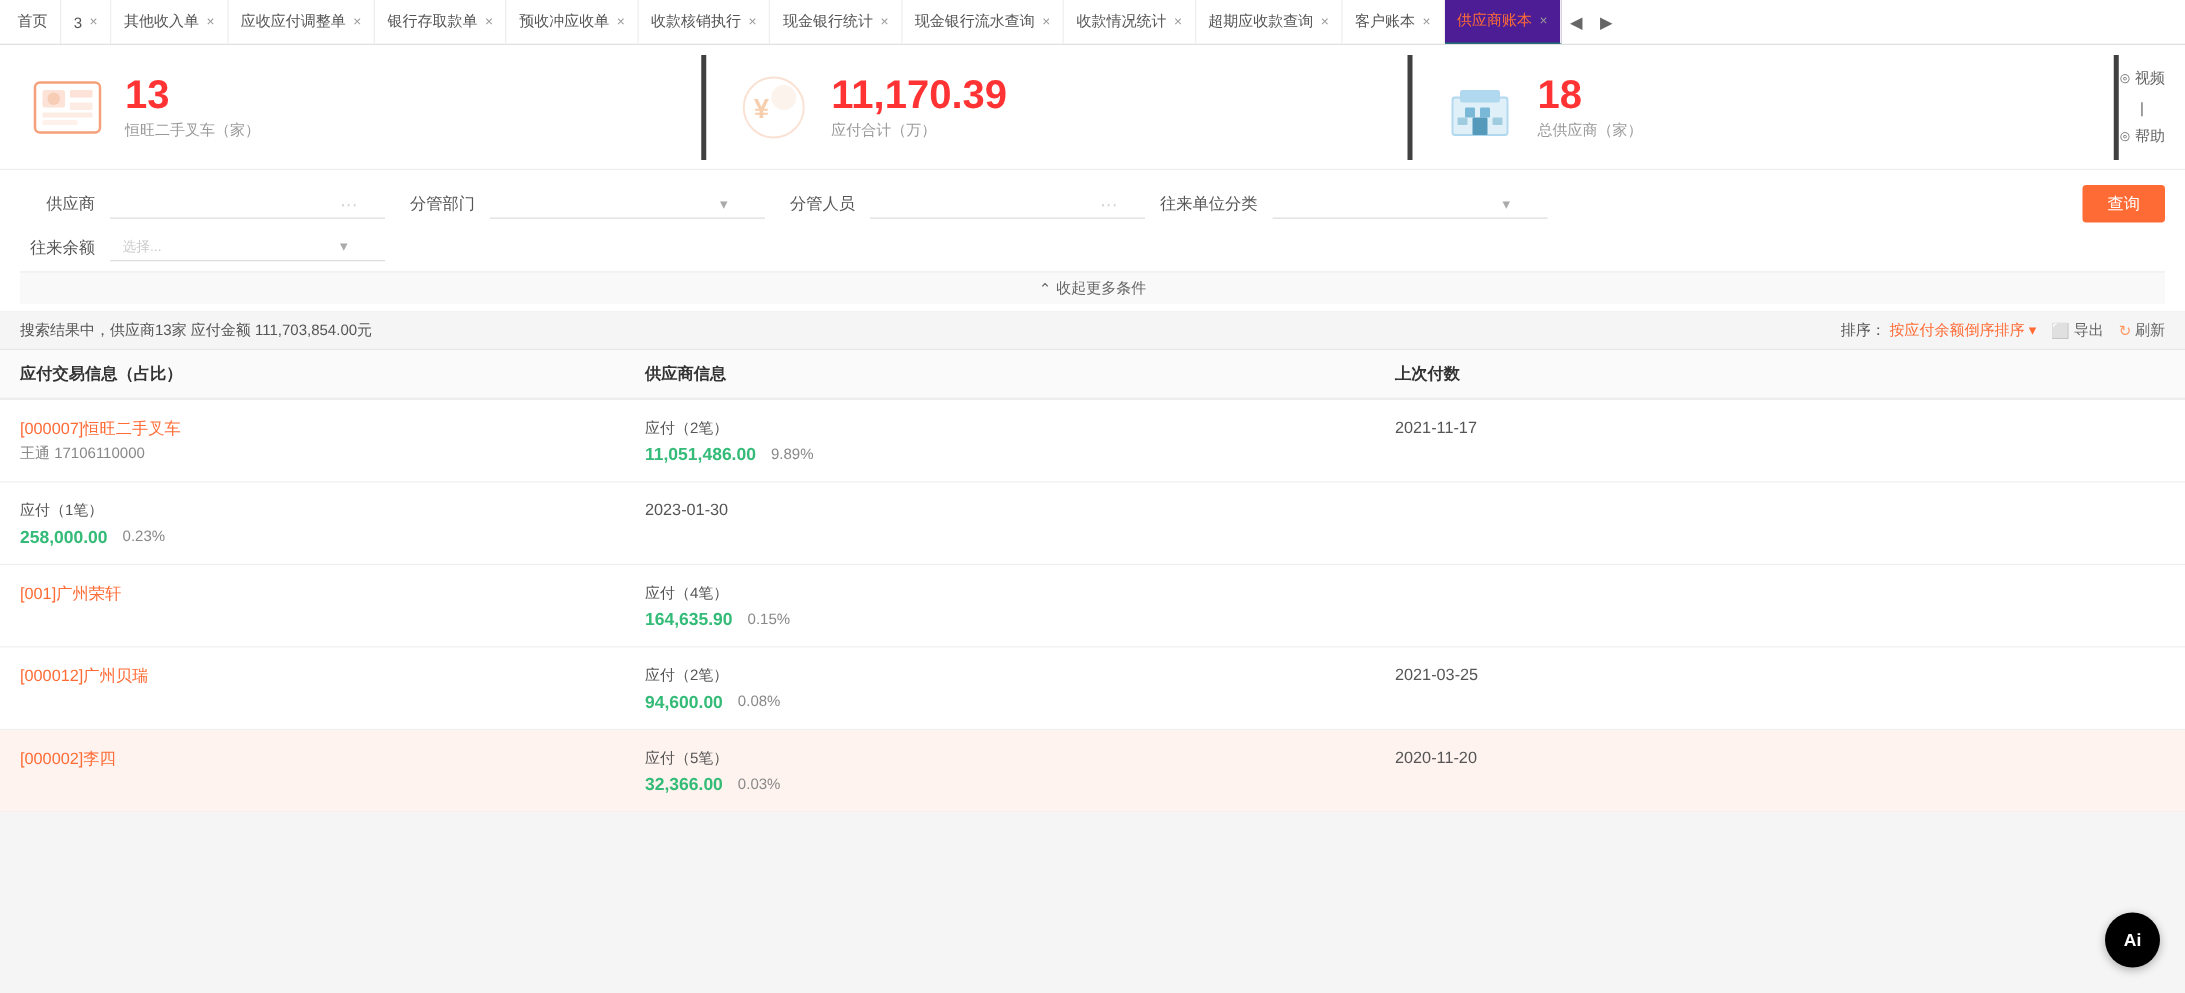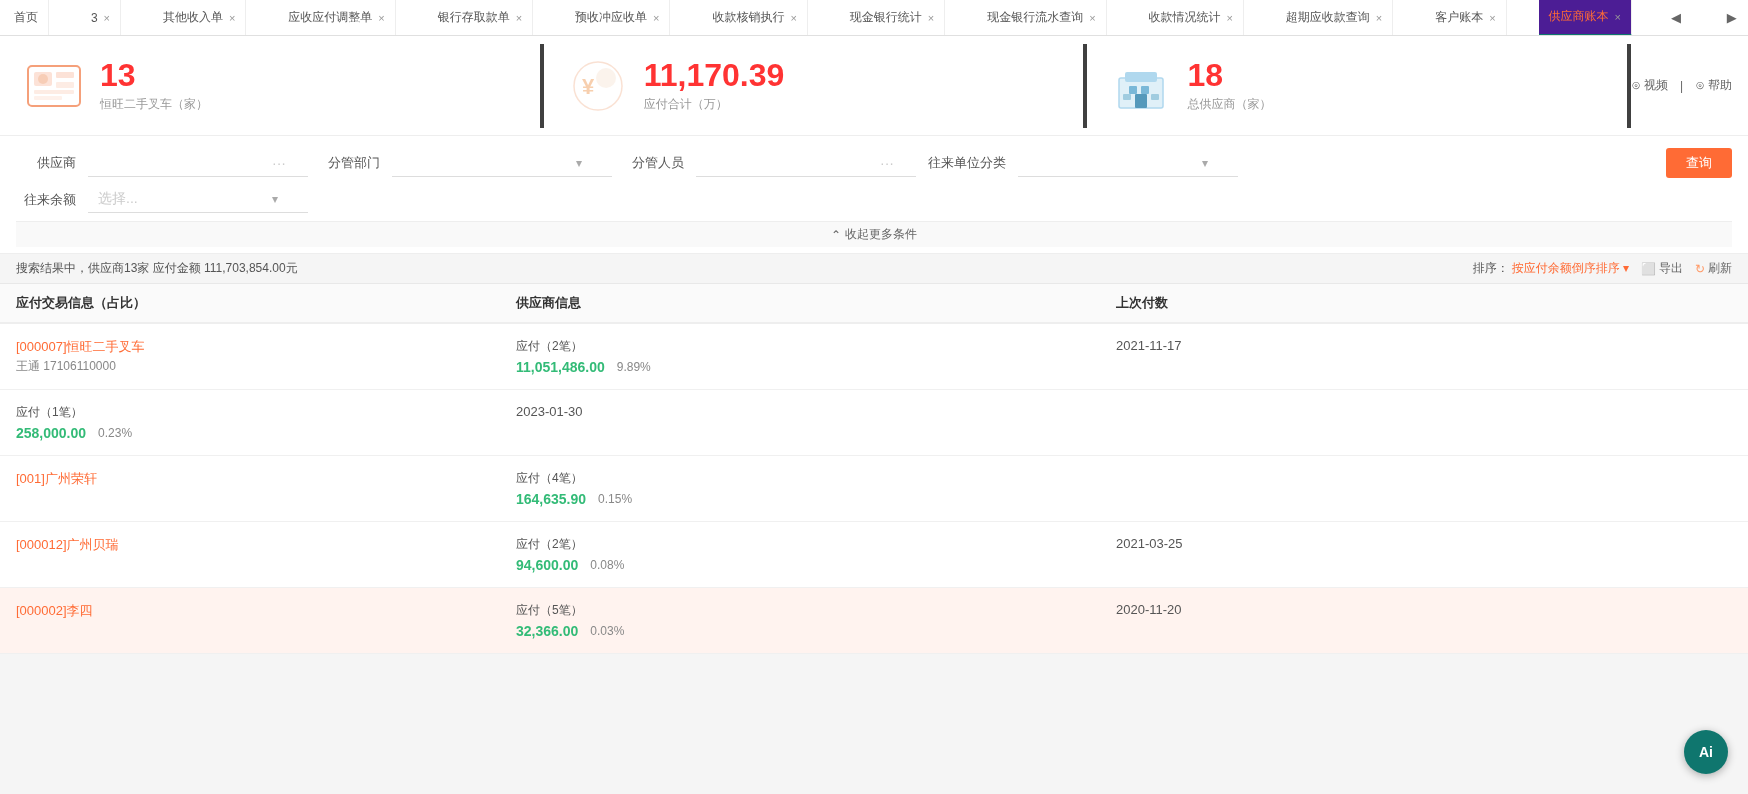--- a/index.html
+++ b/index.html
@@ -2,21 +2,21 @@
 <html><head>
   <meta charset="utf-8">
   <style>
     * { box-sizing: border-box; margin: 0; padding: 0; }
     body { font-family: "Microsoft YaHei", Arial, sans-serif; font-size: 13px; background: #f5f5f5; color: #333; width: 1748px; min-height: 794px; overflow-x: hidden; }
 
     
     .top-nav {
       display: flex; align-items: center; background: #fff;
       border-bottom: 1px solid #e0e0e0; height: 36px; padding: 0 4px;
-      overflow: hidden; white-space: nowrap; justify-content: space-between;
+      overflow: hidden; white-space: nowrap;
     }
     .nav-tab {
       display: inline-flex; align-items: center; padding: 0 10px; height: 36px;
       font-size: 12px; cursor: pointer; color: #555; border-right: 1px solid #eee;
       flex-shrink: 0;
     }
     .nav-tab.active { color: #ff6b35; border-bottom: 2px solid #0f766e; background: #4c1d95; }
     .nav-tab .close-x { margin-left: 6px; color: #999; font-size: 11px; cursor: pointer; }
     .nav-arrow { width: 24px; height: 36px; display: flex; align-items: center; justify-content: center; cursor: pointer; color: #666; flex-shrink: 0; }
 
@@ -27,32 +27,32 @@
     }
     .stat-block {
       display: flex; align-items: center; flex: 1; padding: 12px 24px;
       border-right: 4px solid #404040;
     }
     .stat-icon { width: 60px; height: 60px; margin-right: 16px; display: flex; align-items: center; justify-content: center; flex-shrink: 0; }
     .stat-icon svg { width: 56px; height: 56px; }
     .stat-info .big-num { font-size: 32px; font-weight: bold; color: #ff3333; line-height: 1.1; }
     .stat-info .label { font-size: 12px; color: #999; margin-top: 2px; }
     .stat-block:last-child { border-right: none; }
-    .help-links { font-size: 12px; color: #666; margin-left: auto; padding-right: 16px; display: flex; gap: 8px; align-items: center; white-space: nowrap; }
+    .help-links { font-size: 12px; color: #666; margin-left: auto; padding-right: 16px; display: flex; gap: 8px; align-items: center; white-space: nowrap; flex-direction: column; }
     .help-links span { cursor: pointer; color: #666; }
 
     
     .filter-area {
       background: #fff; padding: 12px 16px 6px; border-bottom: 1px solid #eee;
     }
     .filter-row { display: flex; align-items: center; margin-bottom: 8px; gap: 12px; }
     .filter-label { font-size: 13px; color: #555; min-width: 60px; text-align: right; flex-shrink: 0; }
     .filter-input {
       border: none; border-bottom: 1px solid #ddd; padding: 3px 6px;
-      font-size: 14px; color: #333; width: 200px; outline: none; background: transparent;
+      font-size: 11px; color: #333; width: 200px; outline: none; background: transparent;
     }
     .chevron-down { font-size: 12px; color: #aaa; }
     .query-btn {
       background: #ff6b35; color: #fff; border: none; padding: 6px 20px;
       border-radius: 3px; cursor: pointer; font-size: 13px; margin-left: auto;
     }
     .collapse-bar {
       display: flex; justify-content: center; align-items: center;
       padding: 4px; background: #f9f9f9; border-top: 1px solid #eee;
       cursor: pointer; color: #666; font-size: 12px; gap: 4px;
@@ -346,13 +346,13 @@
         <div class="payable-row">
           <span class="payable-amount">32,366.00</span>
           <span class="payable-pct">0.03%</span>
         </div>
       </div>
       <div class="last-pay">2020-11-20</div>
     </div>
   </div>
 </div>
 
-<div style="position:fixed;bottom:20px;right:20px;background:#0f766e;color:#fff;border-radius:50%;width:44px;height:44px;display:flex;align-items:center;justify-content:center;font-size:14px;font-weight:bold;cursor:pointer;box-shadow:0 2px 8px rgba(0,0,0,0.3);">Ai</div>
+<div style="position:fixed;bottom:20px;right:20px;background:#000000;color:#fff;border-radius:50%;width:44px;height:44px;display:flex;align-items:center;justify-content:center;font-size:14px;font-weight:bold;cursor:pointer;box-shadow:0 2px 8px rgba(0,0,0,0.3);">Ai</div>
 
 </body></html>

